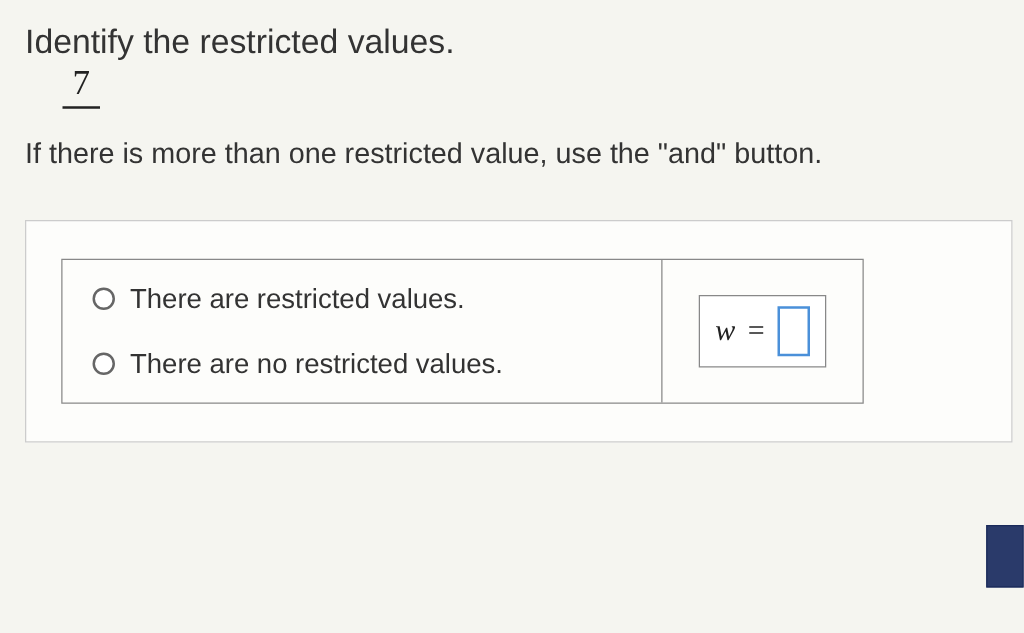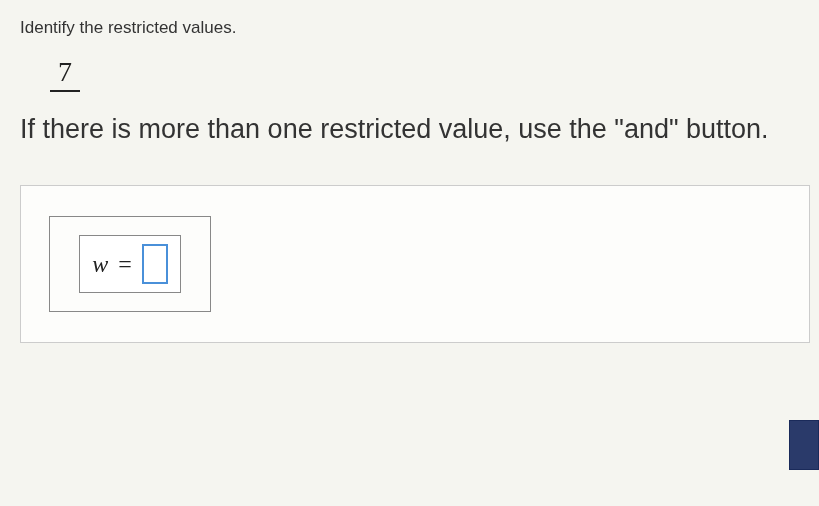--- a/index.html
+++ b/index.html
@@ -11,23 +11,23 @@
       font-family: Verdana, Geneva, sans-serif;
       background: #f5f5f0;
       width: 819px;
       height: 506px;
       padding: 18px 20px;
       color: #222;
       position: relative;
       overflow: hidden;
     }
     .prompt-text {
-      font-size: 17px;
+      font-size: 27px;
       color: #333;
-      margin-bottom: 18px;
+      margin-bottom: 2px;
     }
     .fraction-container {
       margin-left: 30px;
       margin-bottom: 22px;
       display: inline-block;
     }
     .fraction {
       display: inline-block;
       text-align: center;
       font-family: 'Times New Roman', serif;
@@ -44,21 +44,21 @@
     }
     .denominator {
       display: block;
       padding: 4px 8px 0 8px;
       font-style: italic;
     }
     .denominator .var {
       font-style: italic;
     }
     .instruction-text {
-      font-size: 27px;
+      font-size: 23px;
       color: #333;
       margin-bottom: 40px;
     }
     .answer-panel {
       border: 1px solid #ccc;
       background: #fdfdfb;
       padding: 30px 28px;
       display: flex;
       align-items: stretch;
       gap: 0;
@@ -145,20 +145,30 @@
   <div class="fraction">
     <span class="numerator">7</span>
     <span class="fraction-bar"></span>
   </div>
 </div>
 
 <div class="instruction-text">If there is more than one restricted value, use the "and" button.</div>
 
 <div class="answer-panel">
   <div class="answer-table">
+    <div class="options-cell">
+      <div class="option-row">
+        <span class="radio-circle"></span>
+        <span>There are restricted values.</span>
+      </div>
+      <div class="option-row">
+        <span class="radio-circle"></span>
+        <span>There are no restricted values.</span>
+      </div>
+    </div>
     <div class="value-cell">
       <div class="equation-box">
         <span class="var">w</span>
         <span class="eq">=</span>
         <input class="value-input" type="text" value="" style="">
       </div>
     </div>
   </div>
 </div>
 

